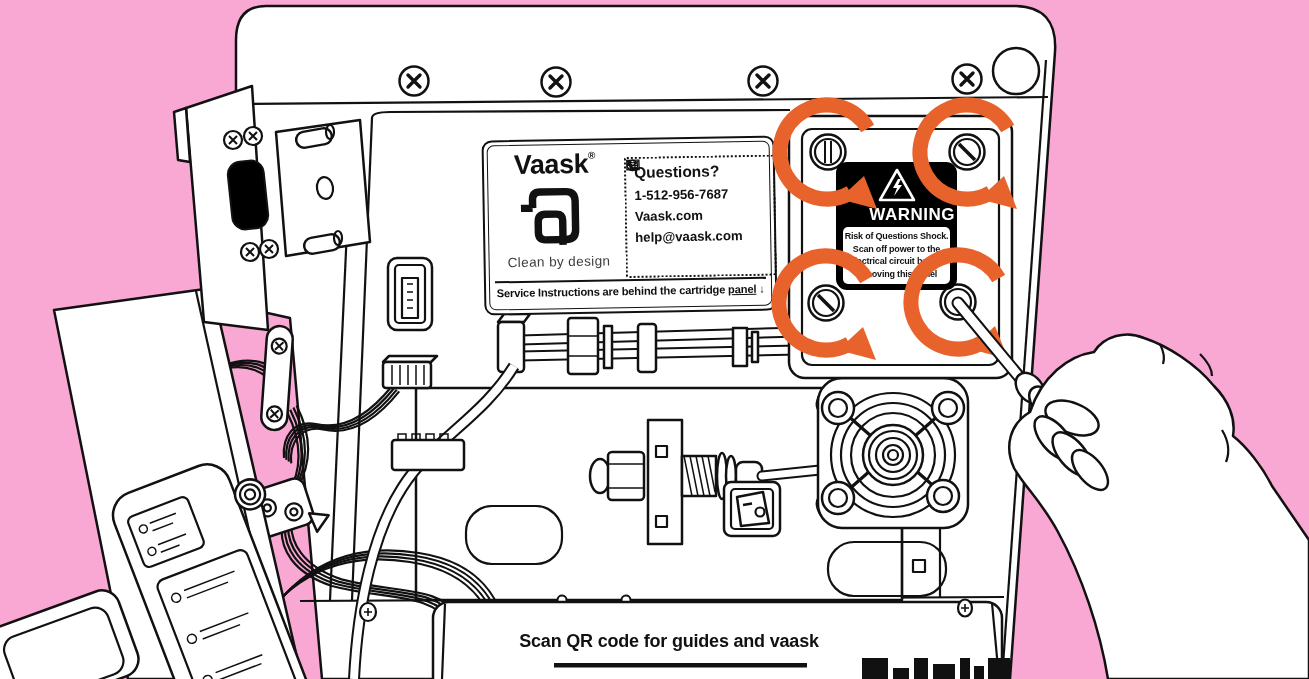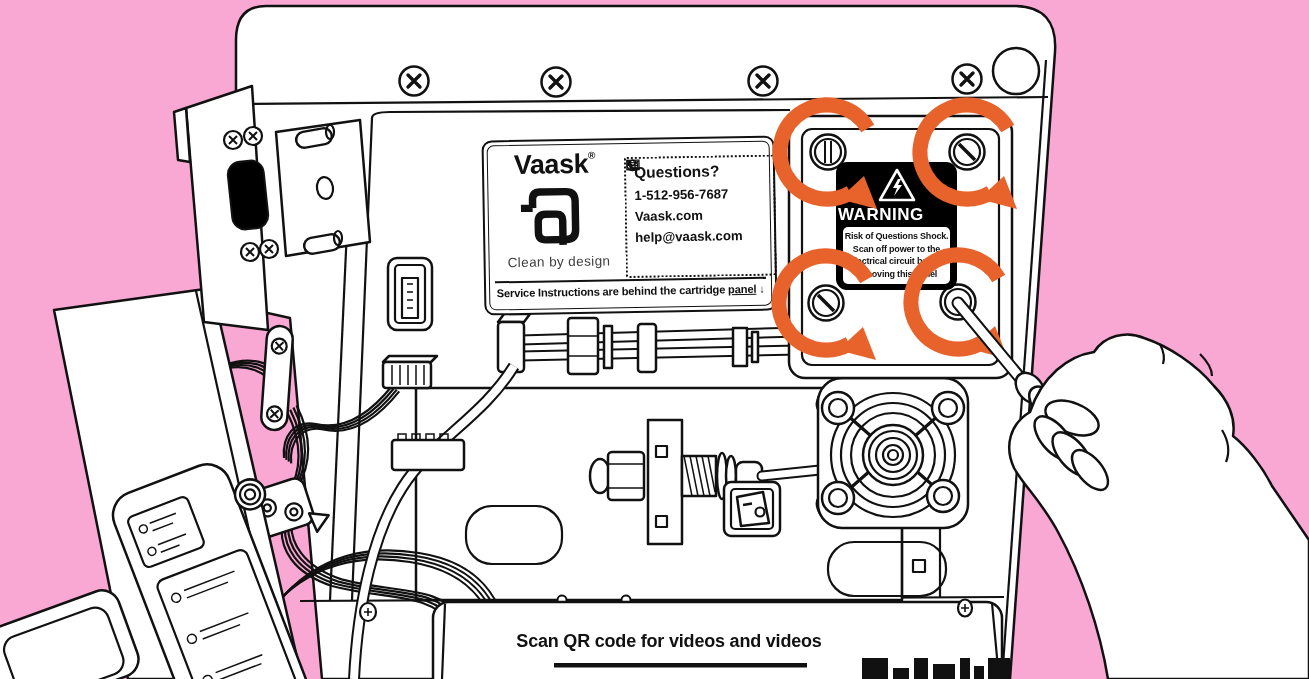--- a/index.html
+++ b/index.html
@@ -32,21 +32,21 @@
   .q-row{display:flex;align-items:center;gap:5px;font-size:13.2px;font-weight:bold;color:#111;height:21px;}
   .rule{position:absolute;left:9px;right:9px;top:139px;border-top:2px solid #111;}
   .service{position:absolute;left:0;right:0;top:145px;text-align:center;font-size:11.2px;font-weight:bold;
            color:#111;letter-spacing:-0.2px;}
   .service u{text-underline-offset:1px;}
 
   
   .warn{left:838px;top:164px;width:117px;height:124px;background:#000;border-radius:9px;
         box-shadow:0 0 0 2px #000;}
   .w-icon{position:absolute;left:50%;top:3px;transform:translateX(-50%);}
-  .w-title{position:absolute;left:0;right:0;top:41px;text-align:left;color:#fff;font-size:17px;
+  .w-title{position:absolute;left:0;right:0;top:41px;text-align:right;color:#fff;font-size:17px;
            font-weight:bold;letter-spacing:0.5px;}
   .w-body{position:absolute;left:5px;right:5px;top:63px;bottom:4px;background:#fff;border-radius:5px;
           text-align:center;font-size:9px;font-weight:bold;line-height:12.6px;color:#111;
           letter-spacing:-0.2px;padding-top:3px;}
 
   
   .caption{left:433px;top:631px;width:472px;text-align:center;font-size:18px;font-weight:bold;
            color:#111;letter-spacing:-0.2px;}
 </style>
 </head>
@@ -389,21 +389,21 @@
   </svg>
   <div class="w-title">WARNING</div>
   <div class="w-body">
     <div>Risk of Questions Shock.</div>
     <div>Scan off power to the</div>
     <div>electrical circuit before</div>
     <div>removing this panel</div>
   </div>
 </div>
 
-<div class="lbl caption">Scan QR code for videos and videos</div>
+<div class="lbl caption">Scan QR code for guides and vaask</div>
 
 <svg id="overlay" width="1309" height="679" viewBox="0 0 1309 679">
   <defs>
     <g id="ccwArrow">
       <path d="M 40.7,-23.5 A 47 47 0 1 0 23.5,40.7" fill="none" stroke="#E8622B" stroke-width="15"></path>
       <path d="M 12,47 L 37,24 L 50,57 Z" fill="#E8622B"></path>
     </g>
   </defs>
   <use href="#ccwArrow" transform="translate(827,152)"></use>
   <use href="#ccwArrow" transform="translate(967,152)"></use>

